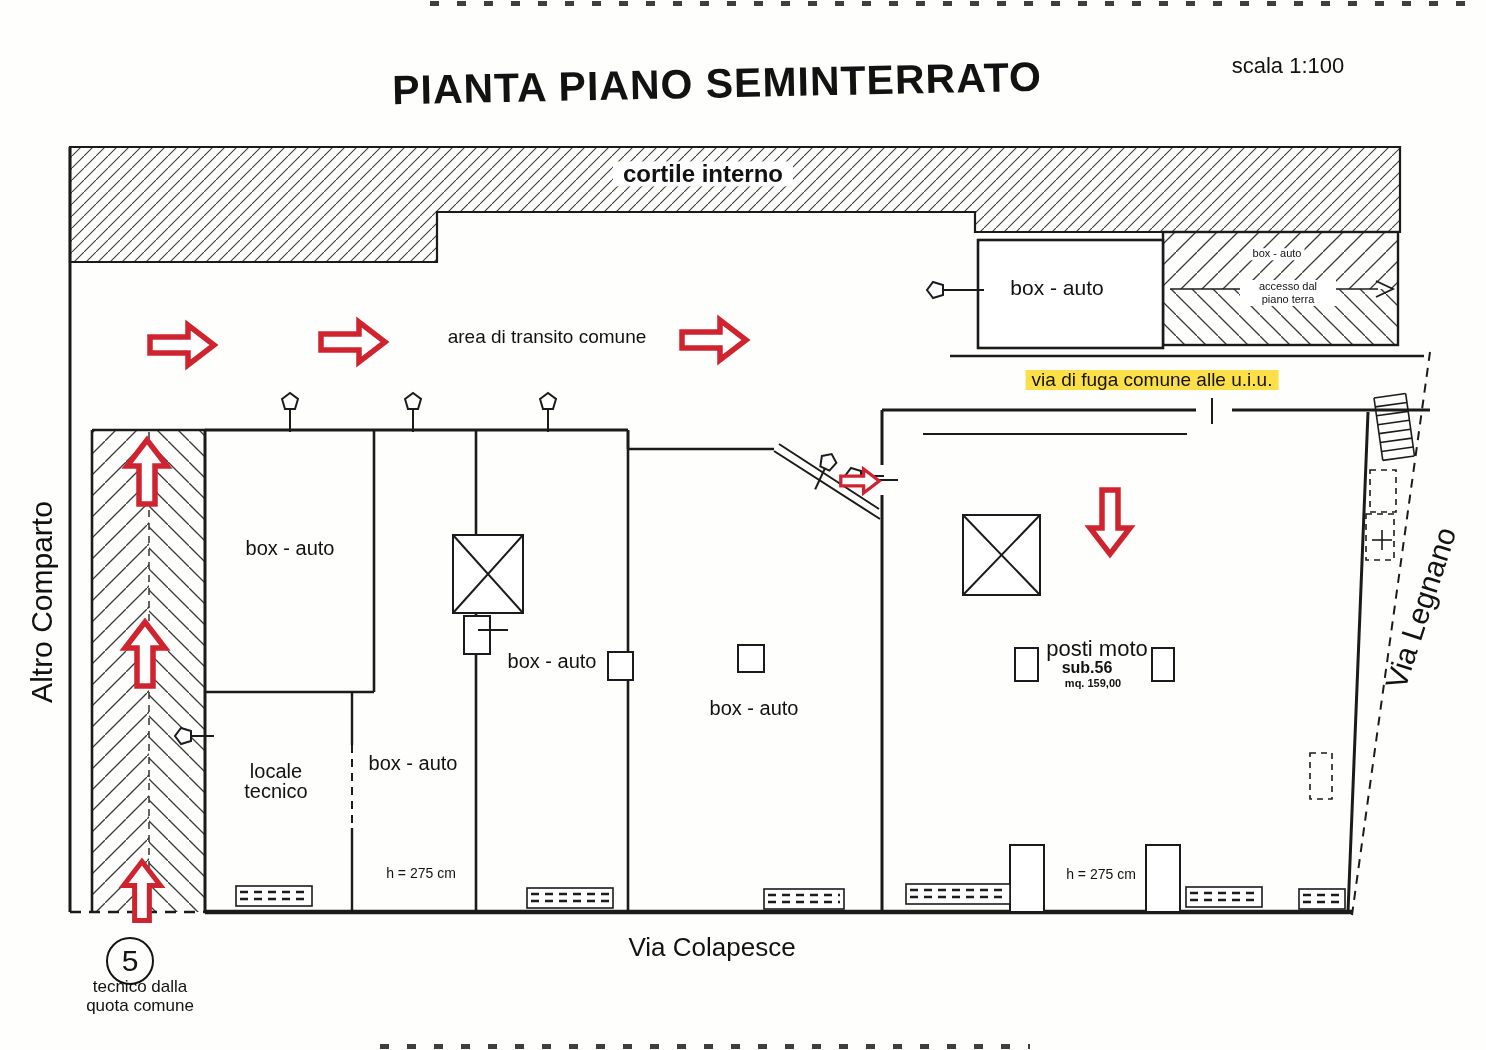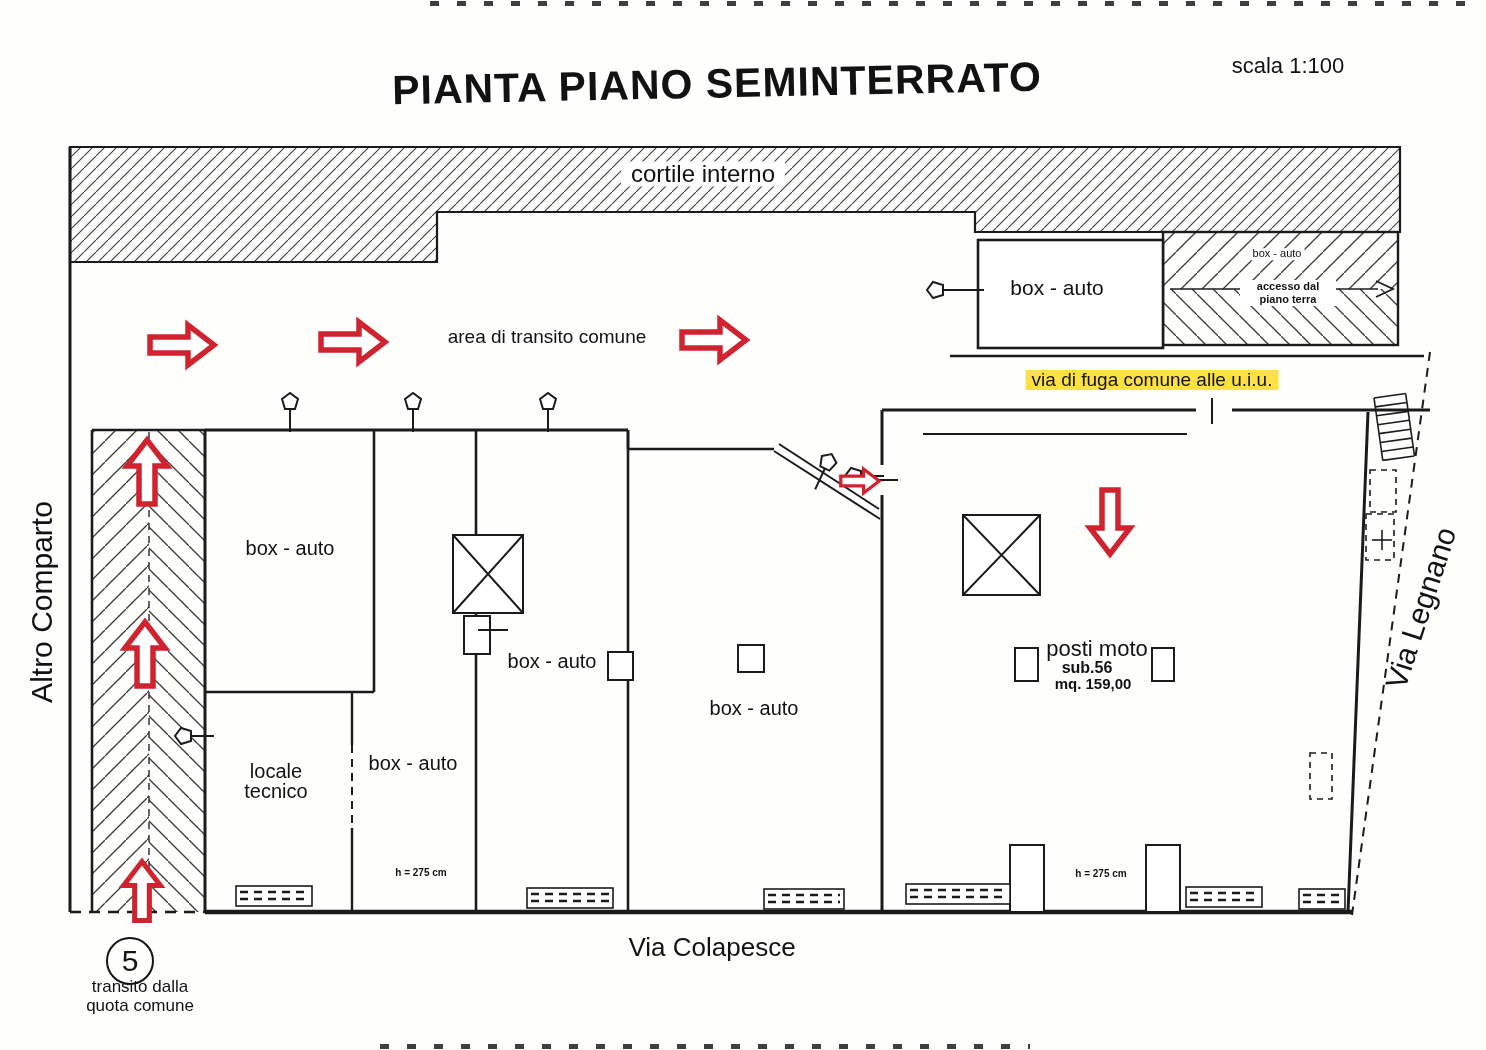--- a/index.html
+++ b/index.html
@@ -14,30 +14,30 @@
     line-height:1.05;
   }
   .lbl.center{text-align:center;}
   .title{font-size:41px;font-weight:700;letter-spacing:1px;transform:translate(-50%,-50%) rotate(-1.2deg);}
   .scala{font-size:22px;}
   .cortile{font-size:24px;background:#fff;padding:0 10px;}
   .transit{font-size:19px;}
   .fuga{font-size:19px;background:#fde047;padding:0 6px;}
   .room{font-size:20px;}
   .room21{font-size:21px;}
-  .small-bold{font-size:10px;font-weight:700;}
+  .small-bold{font-size:14px;font-weight:400;}
   .ramp-small{font-size:11px;background:#fff;padding:0 3px;}
   .pm-main{font-size:22px;font-weight:400;}
   .pm-sub{font-size:16px;font-weight:600;}
-  .pm-mq{font-size:15px;font-weight:600;}
+  .pm-mq{font-size:11px;font-weight:600;}
   .street-b{font-size:26px;}
   .street-l{font-size:30px;transform:translate(-50%,-50%) rotate(-90deg);}
   .street-r{font-size:30px;transform:translate(-50%,-50%) rotate(-72deg);}
   .two-line{white-space:normal;width:120px;line-height:20px;}
-  .two-line-sm{white-space:normal;width:90px;line-height:13px;font-weight:bold;}
+  .two-line-sm{white-space:normal;width:90px;line-height:13px;}
   .access-circle{
     position:absolute;transform:translate(-50%,-50%);
     width:44px;height:44px;border:2.5px solid #141414;border-radius:50%;
     display:flex;align-items:center;justify-content:center;font-size:30px;
   }
   .access-text{font-size:17px;line-height:19px;white-space:normal;width:150px;text-align:center;}
   .noise{position:absolute;height:5px;opacity:.85;
     background:repeating-linear-gradient(90deg,#1d1d1d 0 9px,transparent 9px 27px);}
 </style>
 </head>
@@ -205,21 +205,21 @@
     <use href="#redArrow" transform="translate(145,654) rotate(-90)"></use>
     <use href="#redArrow" transform="translate(142,891) rotate(-90) scale(0.92)"></use>
   </g>
 </svg>
 
 <div class="noise" style="left:430px;top:1px;width:1050px;"></div>
 <div class="noise" style="left:380px;top:1044px;width:650px;"></div>
 
 <span class="lbl title" style="left:717px;top:84px;">PIANTA PIANO SEMINTERRATO</span>
 <span class="lbl scala" style="left:1288px;top:66px;">scala 1:100</span>
-<span class="lbl cortile" style="left:703px;top:174px;">cortile interno</span>
+<span class="lbl cortile" style="left:703px;top:174px;font-weight:bold;">cortile interno</span>
 <span class="lbl transit" style="left:547px;top:337px;">area di transito comune</span>
 <span class="lbl fuga" style="left:1152px;top:380px;">via di fuga comune alle u.i.u.</span>
 
 <span class="lbl room21" style="left:1057px;top:288px;">box - auto</span>
 <span class="lbl ramp-small" style="left:1277px;top:254px;">box - auto</span>
 <span class="lbl ramp-small two-line-sm center" style="left:1288px;top:293px;"><span>accesso dal</span><br>
 <span>piano terra</span></span>
 
 <span class="lbl room" style="left:290px;top:548px;">box - auto</span>
 <span class="lbl room center two-line" style="left:276px;top:781px;" style2=""><span>locale</span><br>
@@ -234,16 +234,16 @@
 <span class="lbl pm-mq" style="left:1093px;top:684px;">mq. 159,00</span>
 <span class="lbl small-bold" style="left:1101px;top:874px;">h = 275 cm</span>
 
 <span class="lbl street-l" style="left:42px;top:602px;">Altro Comparto</span>
 <span class="lbl street-r" style="left:1421px;top:608px;">Via Legnano</span>
 <span class="lbl street-b" style="left:712px;top:948px;">Via Colapesce</span>
 
 <div class="access-circle" style="left:130px;top:961px;">
   <span>5</span>
 </div>
-<span class="lbl access-text" style="left:140px;top:996px;"><span>transito dalla</span><br>
+<span class="lbl access-text" style="left:140px;top:996px;"><span>tecnico dalla</span><br>
 <span>quota comune</span></span>
 
 </div>
 
 </body></html>

